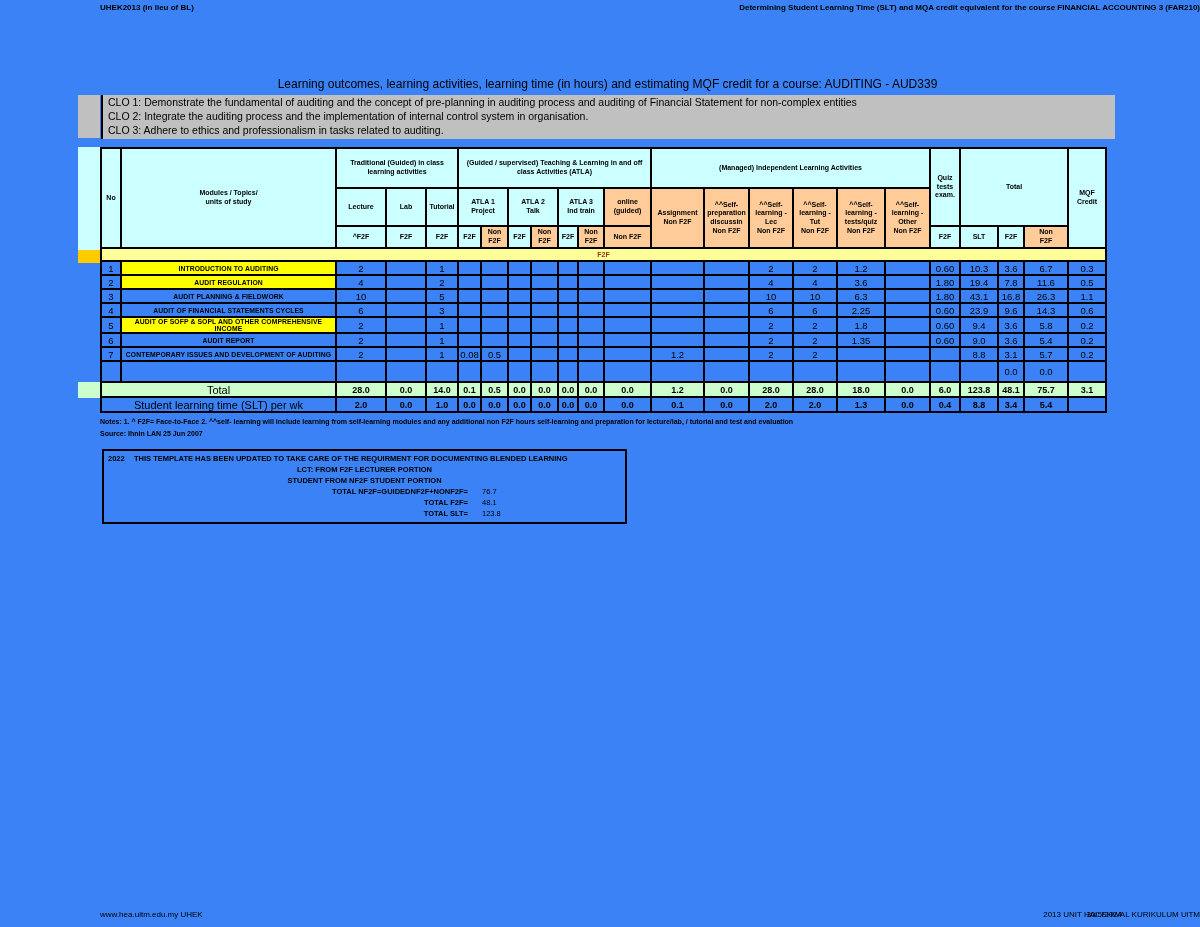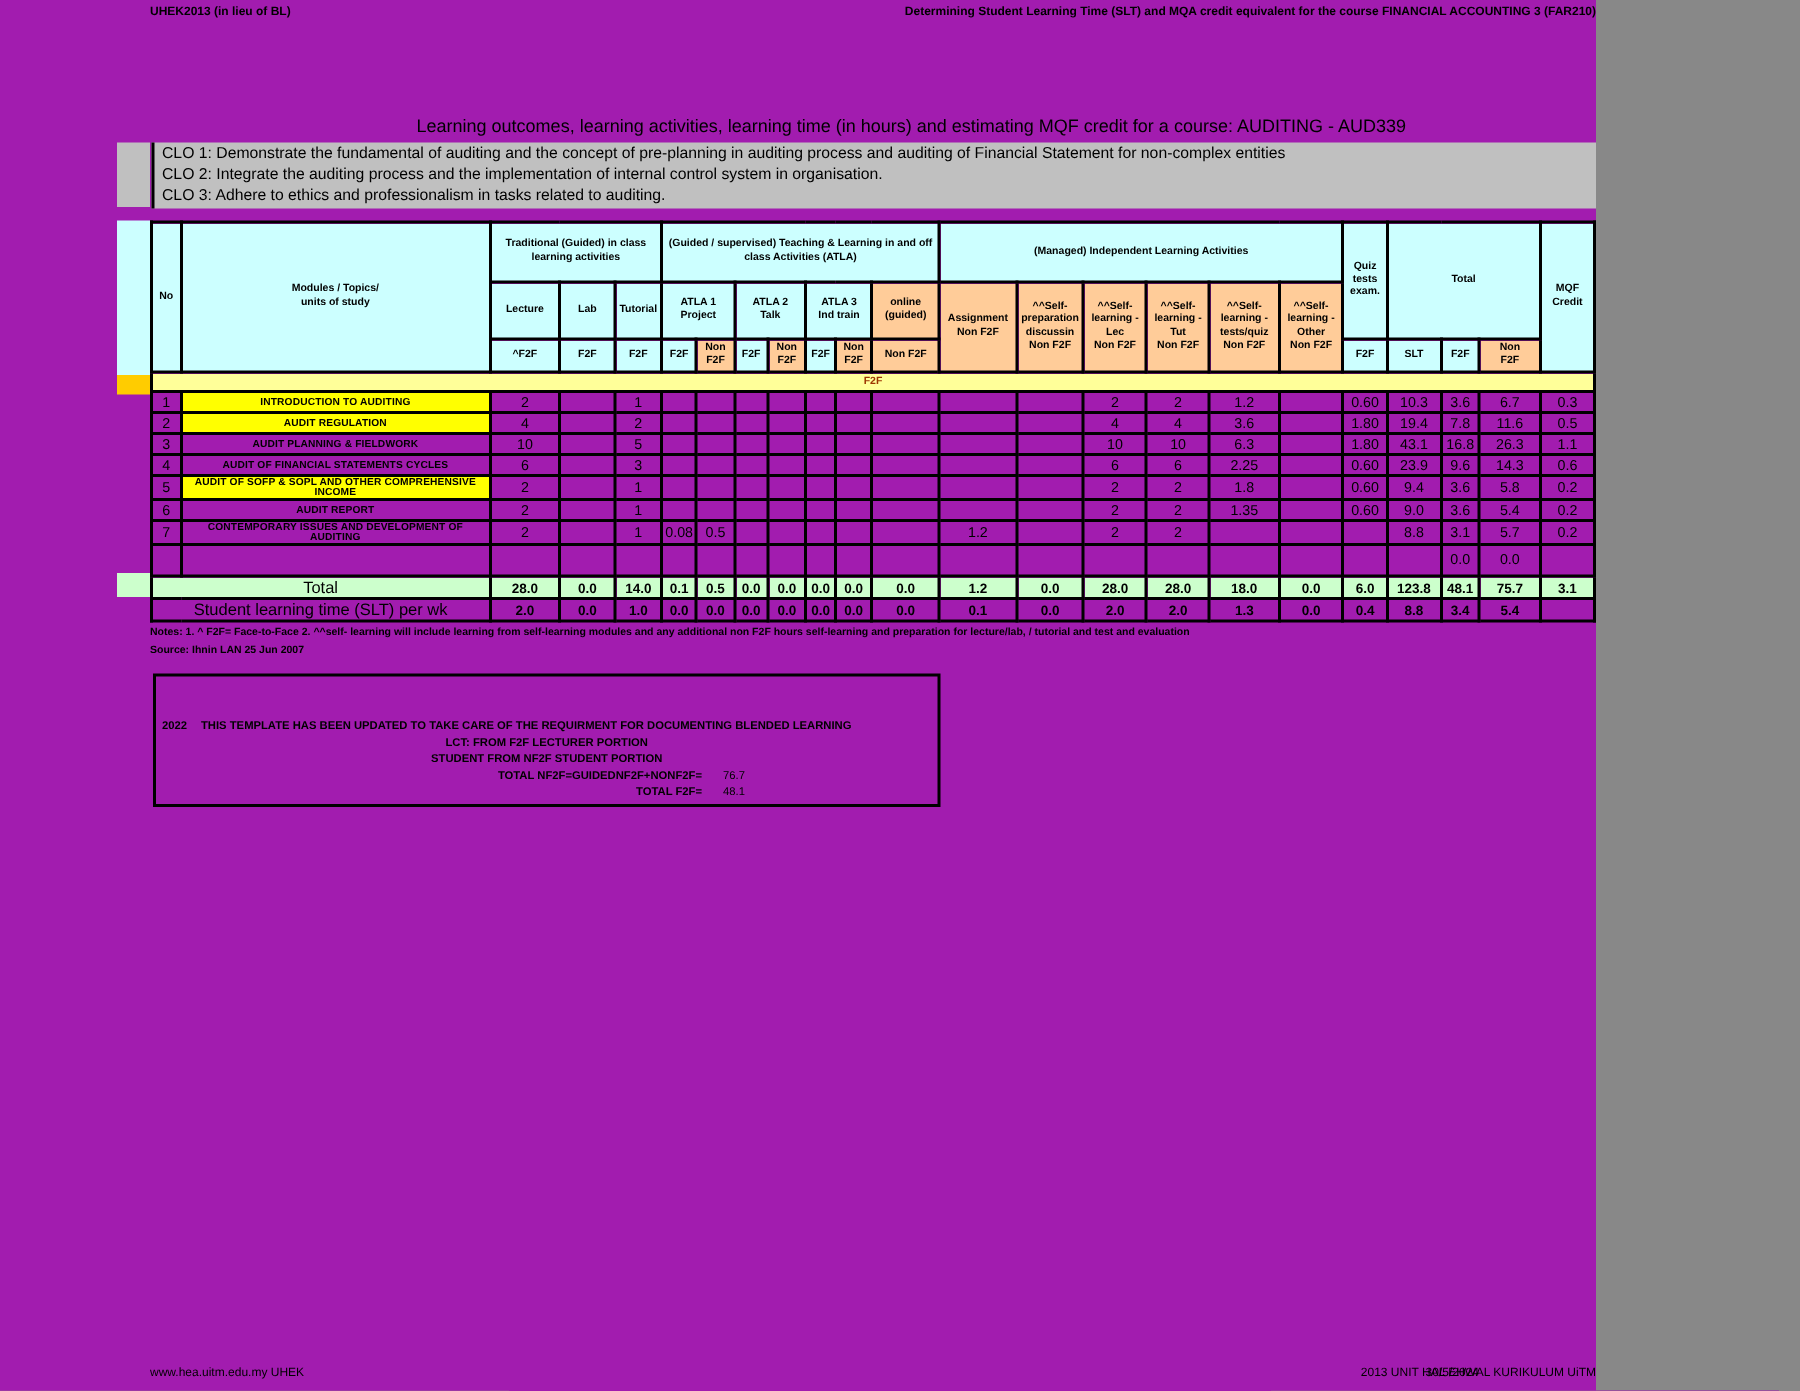--- a/index.html
+++ b/index.html
@@ -1,18 +1,18 @@
 <!DOCTYPE html>
 <html><head>
 <meta charset="utf-8">
 <style>
   * { margin:0; padding:0; box-sizing:border-box; }
   body { background:#888; }
   .page {
-    position:relative; width:1064px; height:927px; background:#a21caf;
+    position:relative; width:1200px; height:927px; background:#3b82f6;
     font-family:"Liberation Sans", sans-serif; color:#000; overflow:hidden;text-decoration:underline;
   }
   .pg-hdr { position:absolute; top:3px; font-size:8px; font-weight:bold; color:#000; }
   .pg-hdr-left { left:100px; }
   .pg-hdr-center { left:0; width:100%; text-align:right; }
   .doc-title { position:absolute; top:77px; left:100px; width:1015px; text-align:center; font-size:12px; }
   .clo-box {
     position:absolute; left:101px; top:95px; width:1014px; background:#C0C0C0;
     border-left:2px solid #000; font-size:10.5px; line-height:13.8px; padding:1px 0 2px 5px;
   }
@@ -44,21 +44,21 @@
   td.row-label { font-size:11px; text-align:left; padding-left:2px; white-space:nowrap; }
   tr.total-row td.num, tr.slt-row td.num { font-weight:bold; font-size:9px; }
 
   .notes-line { position:absolute; left:100px; font-size:7px; font-weight:bold; }
   .notes-1 { top:418px; }
   .notes-2 { top:430px; }
   .upd-box {
     position:absolute; left:102px; top:449px; width:525px; border:2px solid #000;
     font-size:7.5px; font-weight:bold; line-height:11px; padding:2px 4px 3px 4px;
   }
-  .upd-row1 { display:flex;margin-top:25px; }
+  .upd-row1 { display:flex; }
   .upd-year { width:26px; }
   .upd-center { text-align:center; }
   .calc-row { display:flex; }
   .calc-label { width:360px; text-align:right; }
   .calc-value { margin-left:14px; font-weight:normal; }
   .pg-ftr { position:absolute; top:910px; font-size:8px; }
   .pg-ftr-left { left:100px; }
   .pg-ftr-center { left:0; width:100%; text-align:right; }
   .pg-ftr-right { right:78px; }
 </style>
@@ -438,20 +438,24 @@
     <div class="upd-center">STUDENT  FROM NF2F STUDENT PORTION</div>
     <div id="calc-rows">
         <div class="calc-row">
           <span class="calc-label">TOTAL NF2F=GUIDEDNF2F+NONF2F=</span>
           <span class="calc-value">76.7</span>
         </div>
         <div class="calc-row">
           <span class="calc-label">TOTAL F2F=</span>
           <span class="calc-value">48.1</span>
         </div>
+        <div class="calc-row">
+          <span class="calc-label">TOTAL SLT=</span>
+          <span class="calc-value">123.8</span>
+        </div>
       </div>
   </div>
 
   <div class="pg-ftr pg-ftr-left">www.hea.uitm.edu.my UHEK</div>
   <div class="pg-ftr pg-ftr-center">2013 UNIT HAL EHWAL KURIKULUM UiTM</div>
   <div class="pg-ftr pg-ftr-right">30/5/2024</div>
 
 </div>
 
 </body></html>

